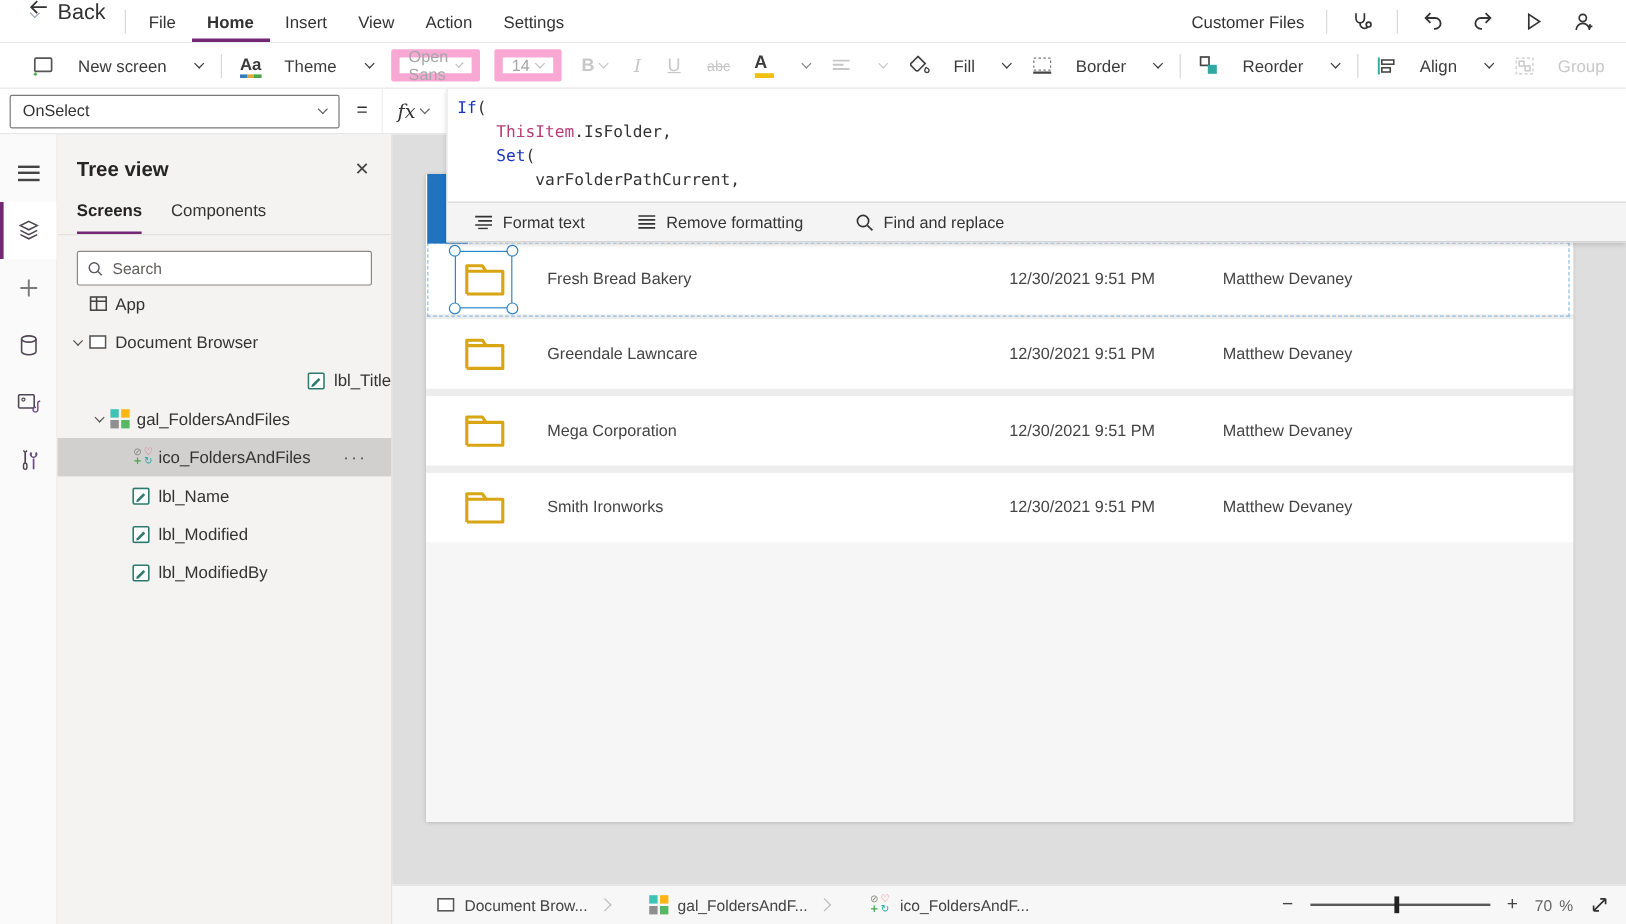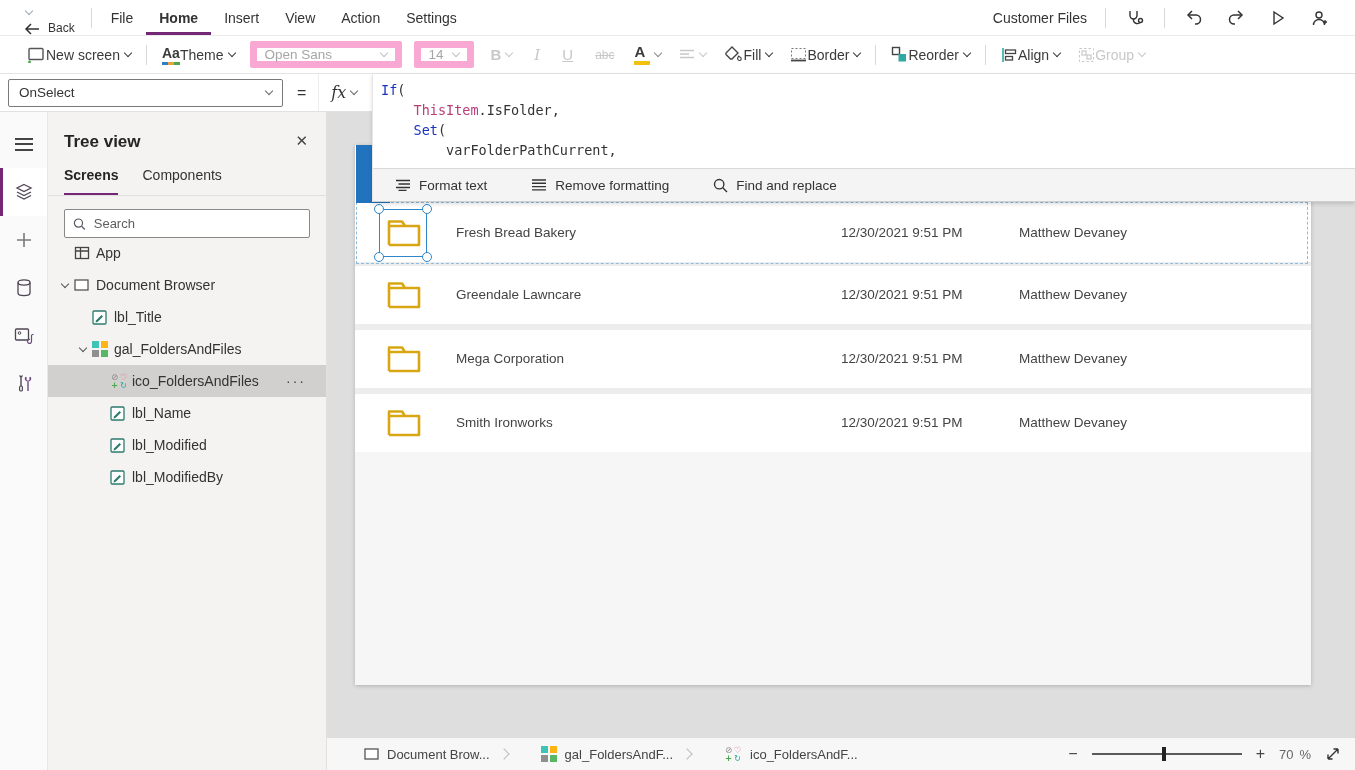--- a/index.html
+++ b/index.html
@@ -15,31 +15,31 @@
   .chv-r { display:inline-block; width:8px; height:8px;
     border-right:1.2px solid #bcbcbc; border-top:1.2px solid #bcbcbc;
     transform:rotate(45deg); margin:0 10px; }
 
   
   #menubar { top:0; left:0; width:1355px; height:36px; background:#fff;
     border-bottom:1px solid #ebebeb; display:flex; align-items:center; padding-left:14px; }
   .menu-item { height:100%; display:flex; align-items:center; padding:16px 13px;
     font-size:14px; color:#333; cursor:default; }
   .menu-item.active { font-weight:700; box-shadow:inset 0 -3px 0 #742774; }
-  #back-btn { display:flex; align-items:flex-end; gap:8px; font-size:12px; color:#333; padding:0 10px; height:100%; }
+  #back-btn { display:flex; align-items:flex-start; gap:8px; font-size:18px; color:#333; padding:0 10px; height:100%; }
   .vdiv { width:1px; height:20px; background:#d8d8d8; margin:0 6px; flex:none; }
   #menu-right { margin-left:auto; display:flex; align-items:center; gap:4px; padding-right:16px; }
   #file-name { font-size:14px; color:#333; margin-right:8px; }
   .top-ico { width:38px; height:30px; display:flex; align-items:center; justify-content:center;
     font-size:17px; color:#333; }
 
   
   #toolbar { top:36px; left:0; width:1355px; height:38px; background:#fff;
     border-bottom:1px solid #e4e4e4; display:flex; align-items:center; padding-left:18px; }
-  .tool-item { display:flex; align-items:center; gap:0; font-size:14px; color:#3b3b3b;
+  .tool-item { display:flex; align-items:center; gap:19px; font-size:14px; color:#3b3b3b;
     padding:0 9px; height:100%; white-space:nowrap; }
   .tool-item.disabled { color:#c8c8c8; }
   .glyph-btn { font-size:15px; color:#c8c8c8; padding:0 11px; display:flex; align-items:center; }
   .combo { display:flex; align-items:center; justify-content:space-between;
     border:7px solid #f9a8d4; height:27px; padding:0 8px; font-size:13.5px; color:#a6a6a6;
     border-radius:2px; margin:0 6px; }
   .aa-icon { font-weight:700; color:#3b3b3b; font-size:14px; line-height:12px; display:inline-block; }
   .aa-bars { display:block; height:3px; width:18px; margin-top:1px;
     background:linear-gradient(90deg,#2f7fc3 0 6px,#e8a33d 6px 12px,#4ca64c 12px 18px); }
   .fc-a { font-size:15px; font-weight:600; color:#3b3b3b; line-height:14px; display:inline-block; }
@@ -91,21 +91,21 @@
   #tv-search { position:absolute; top:97px; left:16px; width:246px; height:29px; background:#fff;
     border:1px solid #8a8886; border-radius:2px; display:flex; align-items:center; padding:0 8px; gap:8px; }
   #tv-search input { border:none; outline:none; font-size:13px; color:#333; width:100%;
     background:transparent; font-family:inherit; }
   #tv-search input::placeholder { color:#605e5c; }
   #tv-items { position:absolute; top:125px; left:0; width:100%; }
   .tv-row { height:32px; display:flex; align-items:center; font-size:14px; color:#333; }
   .tv-row.selected { background:#d2d0ce; }
   .tv-chv-slot { width:18px; flex:none; display:flex; justify-content:center; }
   .tv-ico { width:22px; flex:none; display:flex; align-items:center; }
-  .pl1 { padding-left:8px; } .pl2 { padding-left:26px; } .pl2n { padding-left:44px; } .pl3 { padding-left:62px; }
+  .pl1 { padding-left:8px; } .pl2 { padding-left:26px; } .pl2n { padding-left:44px;justify-content:flex-end; } .pl3 { padding-left:62px; }
   .tv-ellipsis { margin-left:auto; padding-right:20px; color:#444; font-size:14px; letter-spacing:2px; }
   .mini-gallery { display:grid; grid-template-columns:7px 7px; grid-template-rows:7px 7px; gap:2px; }
   .mini-gallery i:nth-child(1){background:#3fc3b7;} .mini-gallery i:nth-child(2){background:#fdb515;}
   .mini-gallery i:nth-child(3){background:#8f8f8f;} .mini-gallery i:nth-child(4){background:#58b765;}
   .mini-ico { display:grid; grid-template-columns:9px 9px; grid-template-rows:8px 8px;
     font-size:8.5px; line-height:8px; text-align:center;
     font-family:"DejaVu Sans",sans-serif; }
   .mi-block{color:#8a8886;} .mi-heart{color:#e0607e;} .mi-plus{color:#4ca64c;font-weight:700;} .mi-sync{color:#2fa9a2;}
 
   

